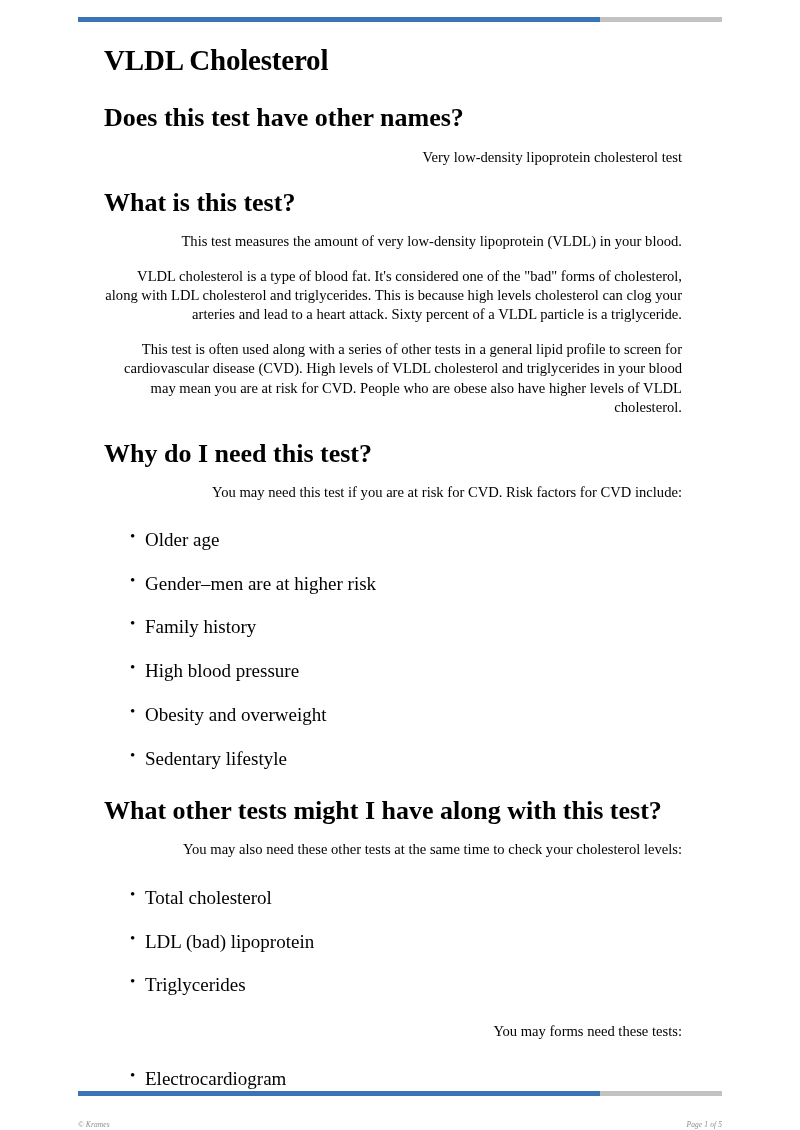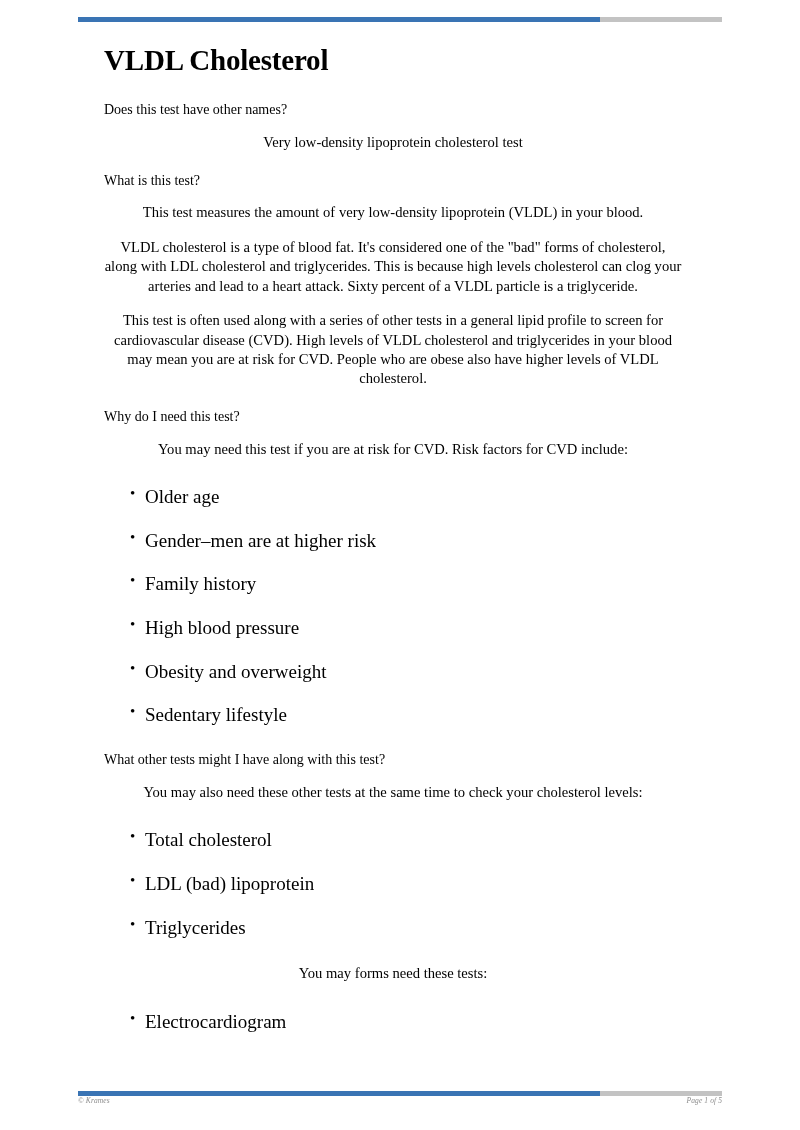--- a/index.html
+++ b/index.html
@@ -56,31 +56,31 @@
 
   h1.doc-title {
     font-size: 29px;
     font-weight: bold;
     line-height: 1.12;
     margin: 0 0 26px 0;
     letter-spacing: -0.2px;
   }
 
   h2.section-heading {
-    font-size: 14px;
-    font-weight: normal;
+    font-size: 26px;
+    font-weight: bold;
     line-height: 1.2;
     margin: 0 0 14px 0;
   }
 
   p.body-text {
     font-size: 14.6px;
     line-height: 1.33;
     margin: 0 0 15px 0;
-    text-align: center;
+    text-align: right;
   }
   p.body-text:last-child { margin-bottom: 0; }
 
   ul.bullets {
     list-style: none;
     margin: 0 0 6px 0;
     padding: 0;
   }
   ul.bullets li {
     position: relative;
@@ -102,21 +102,21 @@
 
   
   .gap-after-para-list { height: 11px; }
   .gap-after-list { height: 18px; }
   .gap-heading-top { height: 20px; }
 
   
   .footer {
     position: absolute;
     left: 78px;
-    top: 1096px;
+    top: 1120px;
     width: 644px;
     display: flex;
     justify-content: space-between;
     align-items: baseline;
     font-family: "Liberation Serif", "DejaVu Serif", serif;
     font-size: 7.5px;
     font-style: italic;
     color: #8c8c8c;
   }
   .footer .copyright { letter-spacing: 0.1px; }

